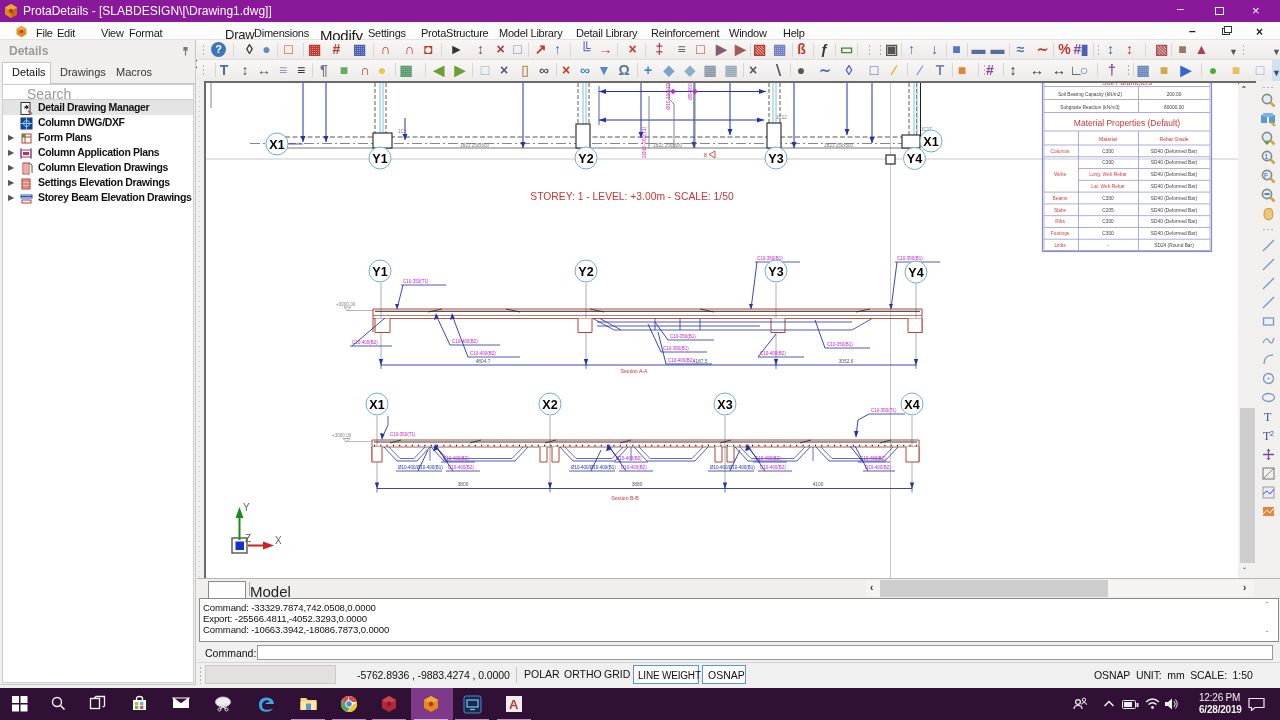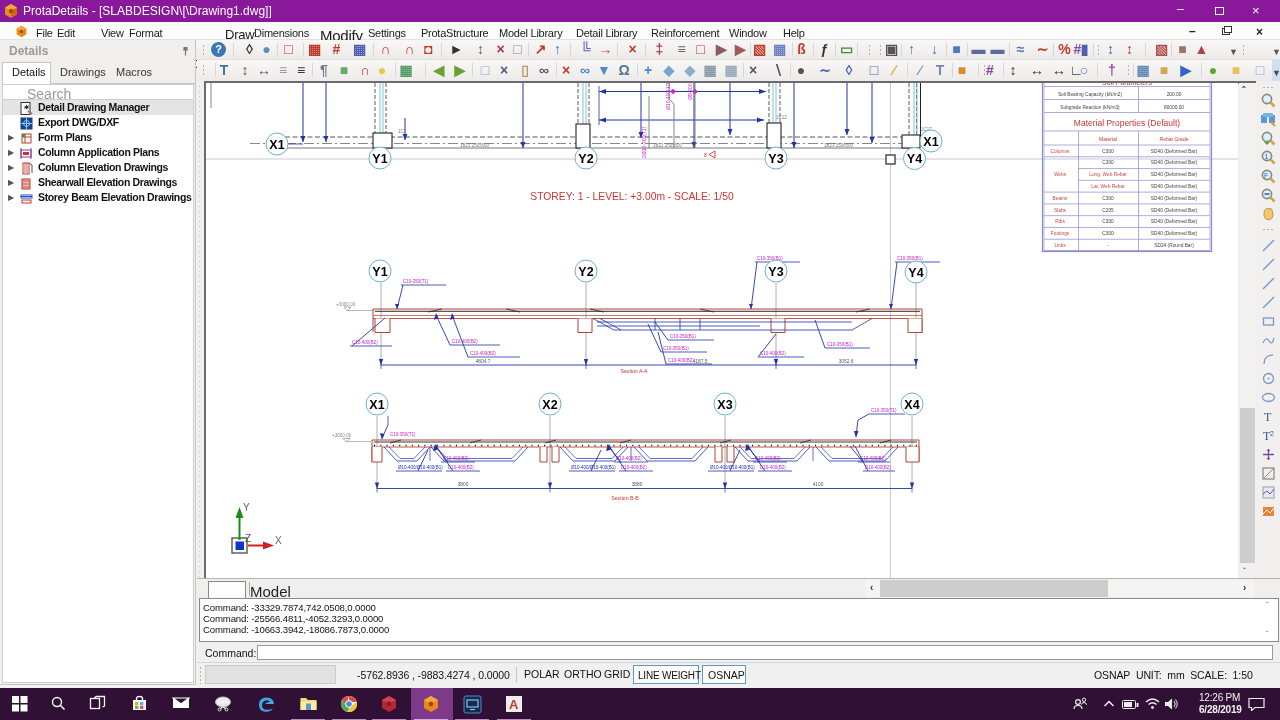--- a/index.html
+++ b/index.html
@@ -219,21 +219,21 @@
         <rect x="1" y="0.5" width="9" height="12" fill="#fff" stroke="#333"></rect>
         <path d="M3 4l2 1-1 2 2-1 1 2 .5-2 2 .5-1.5-1.5L9 3 7.5 4 6 2.5 5.8 4.5z" fill="#222"></path>
         <path d="M8 9l4 3" stroke="#a66" stroke-width="2"></path>
       </svg></div>
 <div class="tl" style="left:38px;top:101px;font-size:10.5px;letter-spacing:-0.35px;font-weight:bold;color:#111;">Detail Drawing Manager</div>
 <div class="abs" style="left:20px;top:116px;"><svg width="13" height="13" viewBox="0 0 13 13">
         <rect x="0.5" y="0.5" width="12" height="12" fill="#1a3f8f"></rect>
         <circle cx="6.5" cy="6.5" r="3" fill="none" stroke="#7fd4ff"></circle>
         <path d="M6.5 1v11M1 6.5h11" stroke="#7fd4ff" stroke-width="1"></path>
       </svg></div>
-<div class="tl" style="left:38px;top:116px;font-size:10.5px;letter-spacing:-0.35px;font-weight:bold;color:#111;">Export DWG/DXF</div>
+<div class="tl" style="left:38px;top:116px;font-size:10.5px;letter-spacing:-0.35px;font-weight:bold;color:#111;">Column DWG/DXF</div>
 <div class="tl" style="left:8px;top:133px;font-size:8px;color:#555;">▶</div>
 <div class="abs" style="left:20px;top:131px;"><svg width="13" height="13" viewBox="0 0 13 13">
         <rect x="2" y="2" width="9" height="9" fill="none" stroke="#c0392b"></rect>
         <path d="M2 5h9M5 2v9" stroke="#c0392b"></path>
         <rect x="2" y="2" width="3" height="3" fill="#3a9a3a"></rect>
       </svg></div>
 <div class="tl" style="left:38px;top:131px;font-size:10.5px;letter-spacing:-0.35px;font-weight:bold;color:#111;">Form Plans</div>
 <div class="tl" style="left:8px;top:148px;font-size:8px;color:#555;">▶</div>
 <div class="abs" style="left:20px;top:146px;"><svg width="13" height="13" viewBox="0 0 13 13">
         <rect x="1" y="3" width="10" height="7" fill="none" stroke="#8a3a9a"></rect>
@@ -246,21 +246,21 @@
         <rect x="3" y="1" width="6" height="11" fill="none" stroke="#c0392b"></rect>
         <path d="M4 2h4M4 4h4M4 6h4M4 8h4M4 10h4" stroke="#c0392b" stroke-width="0.8"></path>
         <path d="M9 1l3 2v8" stroke="#555" fill="none"></path>
       </svg></div>
 <div class="tl" style="left:38px;top:161px;font-size:10.5px;letter-spacing:-0.35px;font-weight:bold;color:#111;">Column Elevation Drawings</div>
 <div class="tl" style="left:8px;top:178px;font-size:8px;color:#555;">▶</div>
 <div class="abs" style="left:20px;top:176px;"><svg width="13" height="13" viewBox="0 0 13 13">
         <rect x="2" y="2" width="8" height="10" fill="none" stroke="#c0392b"></rect>
         <path d="M3 2v10M5 2v10M7 2v10M9 2v10M2 4h8M2 7h8M2 10h8" stroke="#c0392b" stroke-width="0.7"></path>
       </svg></div>
-<div class="tl" style="left:38px;top:176px;font-size:10.5px;letter-spacing:-0.35px;font-weight:bold;color:#111;">Shearwall Elevation Drawings</div>
+<div class="tl" style="left:38px;top:176px;font-size:10.5px;letter-spacing:-0.35px;font-weight:bold;color:#111;">Settings Elevation Drawings</div>
 <div class="tl" style="left:8px;top:193px;font-size:8px;color:#555;">▶</div>
 <div class="abs" style="left:20px;top:191px;"><svg width="13" height="13" viewBox="0 0 13 13">
         <rect x="1" y="3" width="11" height="3" fill="none" stroke="#2255cc"></rect>
         <rect x="2" y="8" width="9" height="3" fill="none" stroke="#c0392b"></rect>
         <path d="M1 4.5h11" stroke="#2255cc"></path>
       </svg></div>
 <div class="tl" style="left:38px;top:191px;font-size:10.5px;letter-spacing:-0.35px;font-weight:bold;color:#111;">Storey Beam Elevation Drawings</div>
 <div class="abs" style="left:198px;top:84px;width:3px;height:500px;background-image:radial-gradient(circle,#c5c3c1 1px,transparent 1px);background-size:3px 5px;"></div>
 <div class="abs" style="left:204px;top:81px;width:1052px;height:2.5px;background:#6b6b6b;"></div>
 <div class="abs" style="left:204px;top:81px;width:2px;height:497px;background:#6b6b6b;"></div>
@@ -730,21 +730,21 @@
 <div class="abs" style="left:208px;top:581px;width:38px;height:17px;background:#fdfdfd;border:1px solid #8a8a8a;border-bottom:none;"></div>
 <div class="tl" style="left:230px;top:583px;font-size:15px;color:#222;margin-left:20px;">Model</div>
 <div class="abs" style="left:249px;top:582px;width:1px;height:14px;background:#aaa;"></div>
 <div class="abs" style="left:866px;top:580px;width:388px;height:17px;background:#f5f4f3;"></div>
 <div class="tl" style="left:870px;top:582px;font-size:10px;color:#333;font-weight:bold;">‹</div>
 <div class="abs" style="left:880px;top:580px;width:228px;height:17px;background:#cdcdcd;"></div>
 <div class="tl" style="left:1243px;top:582px;font-size:10px;color:#333;font-weight:bold;">›</div>
 
 <div class="abs" style="left:199px;top:598px;width:1080px;height:44px;background:#fff;border:1px solid #8a8a8a;"></div>
 <div class="tl" style="left:203px;top:602px;font-size:9.6px;letter-spacing:-0.15px;color:#111;">Command: -33329.7874,742.0508,0.0000</div>
-<div class="tl" style="left:203px;top:613px;font-size:9.6px;letter-spacing:-0.15px;color:#111;">Command: -25566.4811,-4052.3293,0.0000</div>
+<div class="tl" style="left:203px;top:613px;font-size:9.6px;letter-spacing:-0.15px;color:#111;">Export: -25566.4811,-4052.3293,0.0000</div>
 <div class="tl" style="left:203px;top:624px;font-size:9.6px;letter-spacing:-0.15px;color:#111;">Command: -10663.3942,-18086.7873,0.0000</div>
 <div class="tl" style="left:1266px;top:600px;font-size:8px;color:#555;">ˆ</div>
 <div class="tl" style="left:1266px;top:630px;font-size:7px;color:#555;">ˇ</div>
 <div class="abs" style="left:199px;top:643px;width:1080px;height:19px;background:#f0f0f0;"></div>
 <div class="tl" style="left:205px;top:647px;font-size:10.5px;color:#111;">Command:</div>
 <div class="abs" style="left:257px;top:644.5px;width:1016px;height:15px;background:#fff;border:1px solid #999;"></div>
 
 <div class="abs" style="left:197px;top:662px;width:1083px;height:26px;background:#f0f0f0;border-top:1px solid #d5d5d5;"></div>
 <div class="abs" style="left:199px;top:666px;width:3px;height:18px;background-image:radial-gradient(circle,#b5b3b1 1px,transparent 1px);background-size:3px 4px;"></div>
 <div class="abs" style="left:205px;top:665px;width:131px;height:19px;background:#e2e1e0;border:1px solid #cac9c8;"></div>

